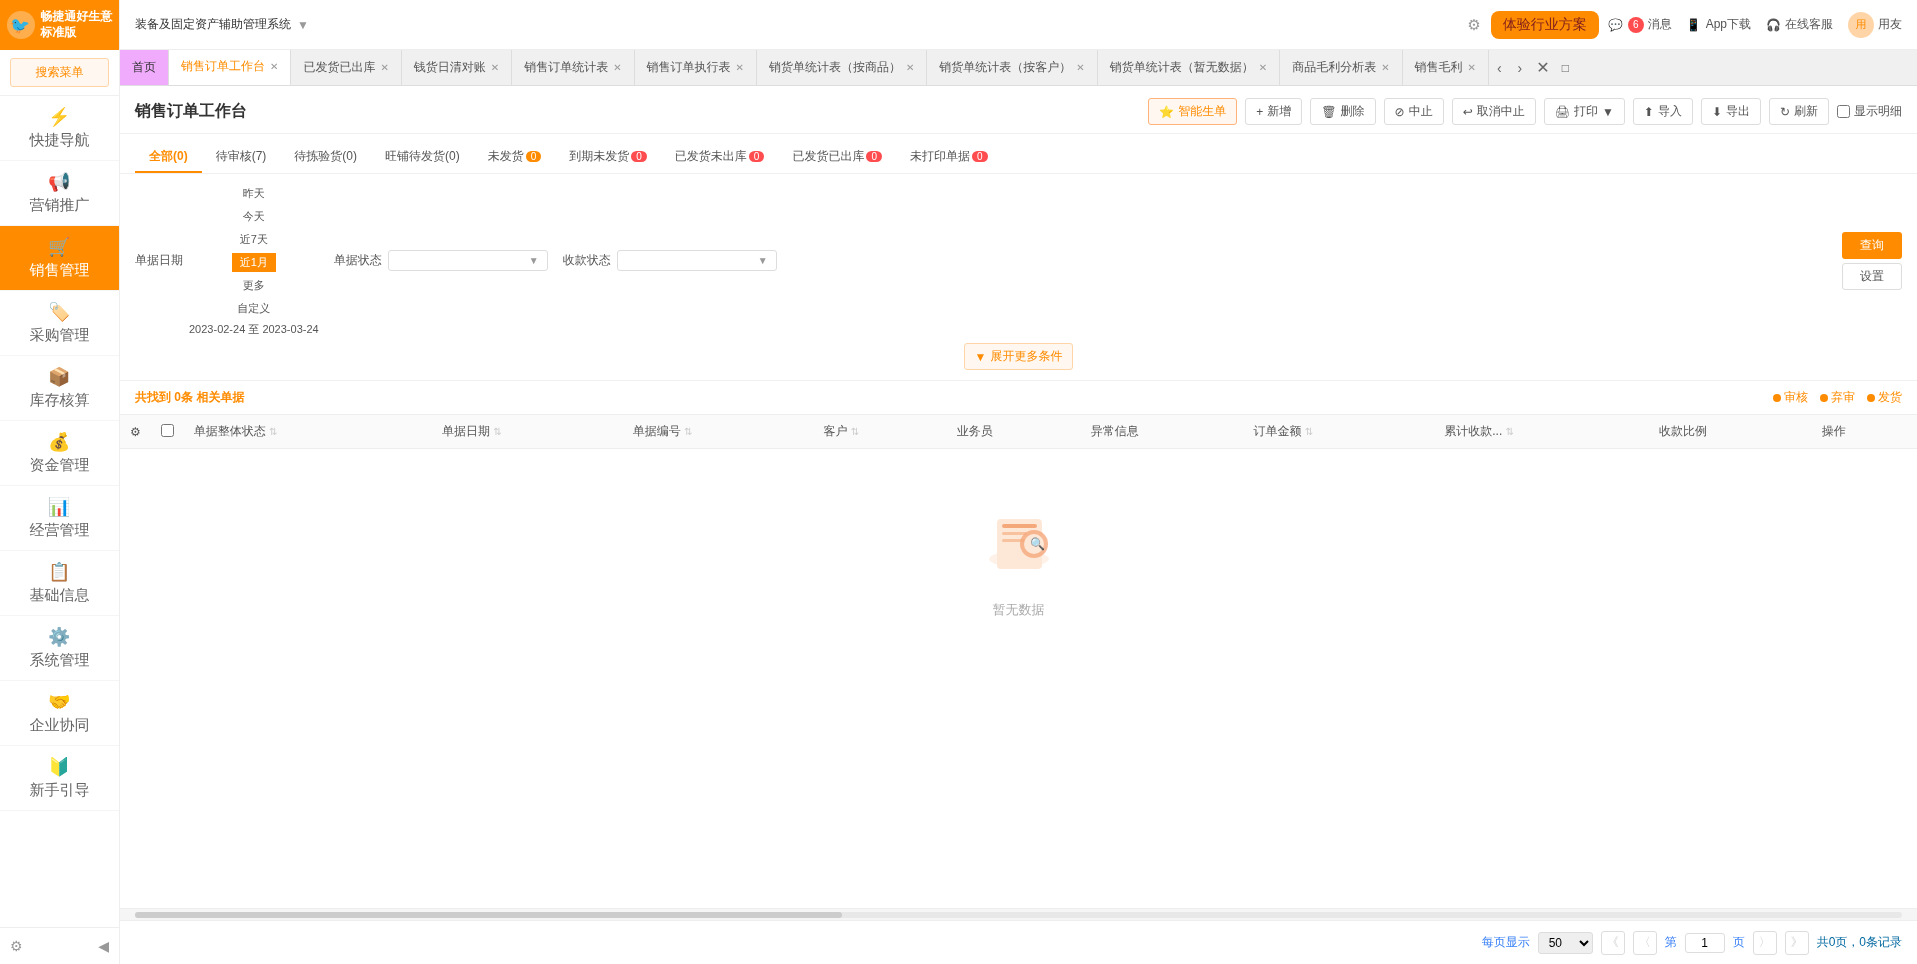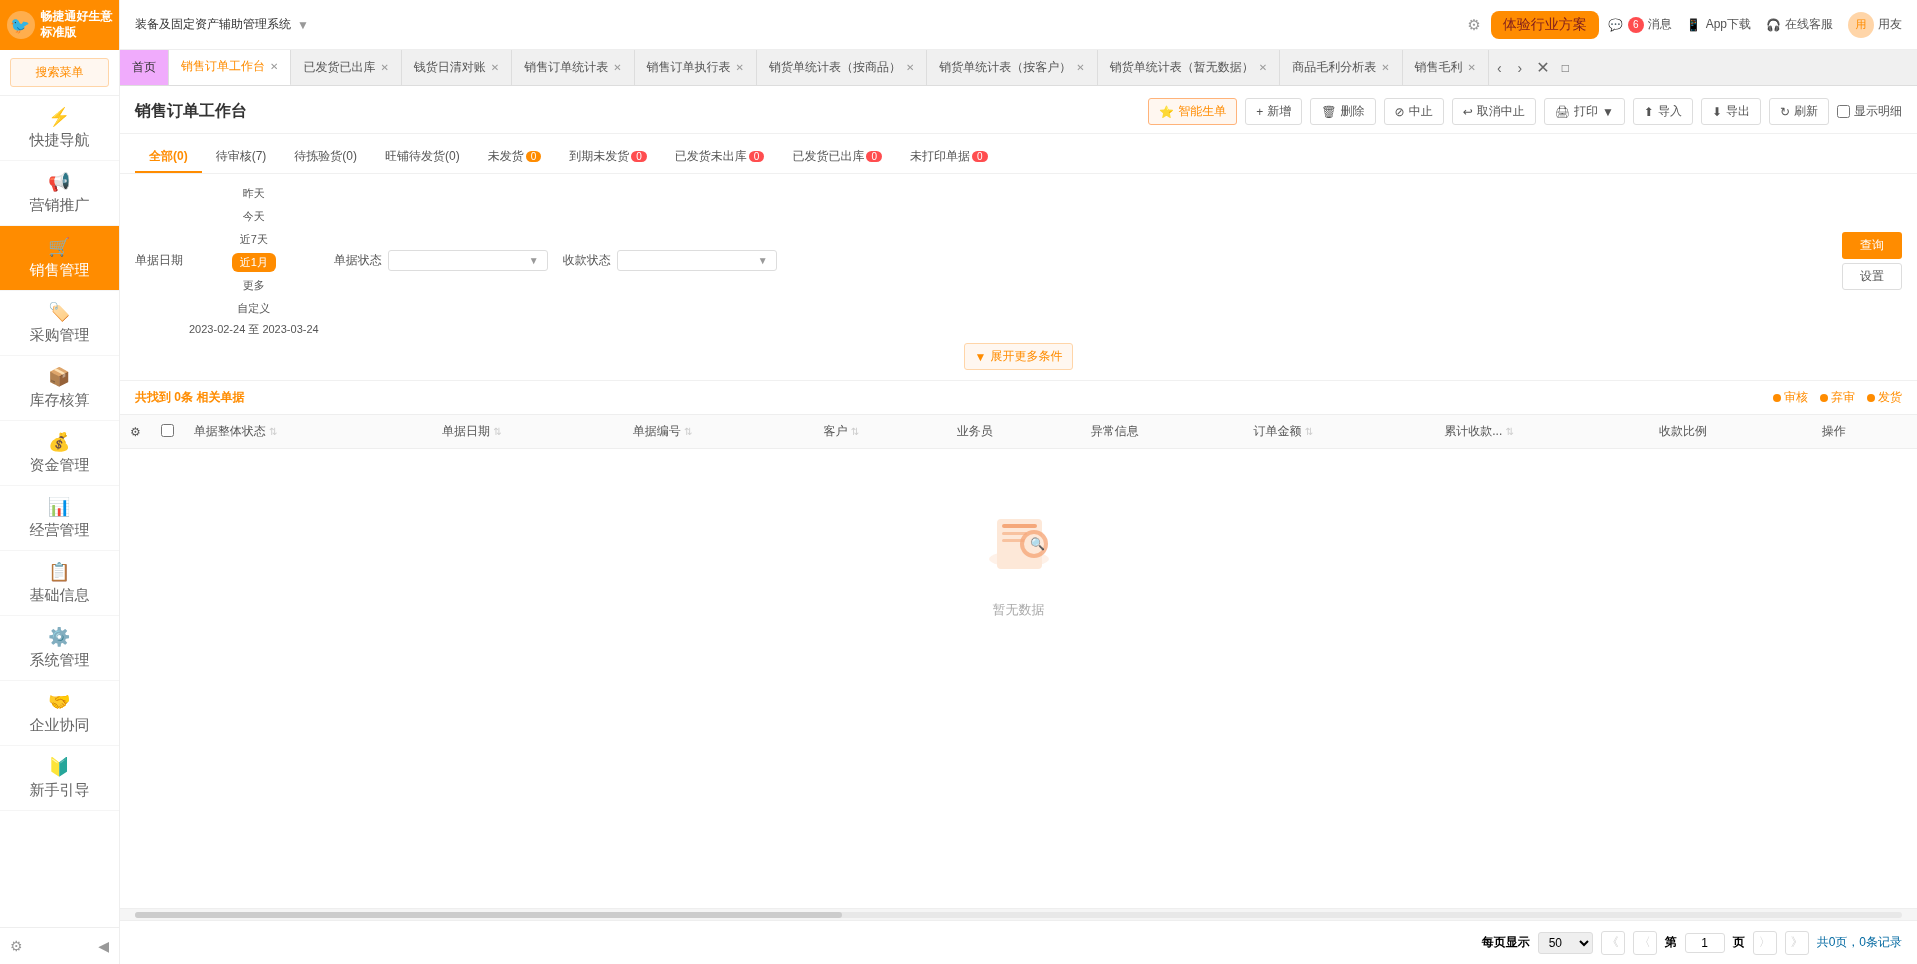--- a/index.html
+++ b/index.html
@@ -61,21 +61,21 @@
     .sub-tab-badge { background: #ff4d4f; color: #fff; border-radius: 8px; padding: 0 5px; font-size: 10px; margin-left: 2px; }
     .sub-tab-badge.orange { background: #ff8c00; }
 
     
     .filter-area { padding: 10px 15px; background: #fff; border-bottom: 1px solid #f0f0f0; }
     .filter-row { display: flex; align-items: center; gap: 15px; flex-wrap: wrap; }
     .filter-item { display: flex; align-items: center; gap: 6px; }
     .filter-label { color: #555; white-space: nowrap; }
     .filter-date-options { display: flex; gap: 4px; align-items: center; flex-direction: column; }
     .filter-date-btn { padding: 2px 8px; border-radius: 3px; cursor: pointer; color: #555; font-size: 11px; }
-    .filter-date-btn.active { background: #ff8c00; color: #fff; border-radius: 6px; }
+    .filter-date-btn.active { background: #ff8c00; color: #fff; border-radius: 0; }
     .filter-date-range { color: #555; font-size: 11px; margin-top: 2px; }
     .filter-select { display: flex; align-items: center; border: 1px solid #ddd; border-radius: 3px; padding: 4px 8px; min-width: 160px; cursor: pointer; background: #fff; }
     .filter-select-text { flex: 1; color: #999; }
     .filter-select-arrow { color: #999; font-size: 10px; }
     .filter-more { display: flex; align-items: center; gap: 4px; cursor: pointer; color: #ff8c00; padding: 4px 10px; border: 1px solid #ffd5a8; border-radius: 3px; background: #fff7f0; }
     .filter-actions { display: flex; flex-direction: column; gap: 4px; }
     .query-btn { background: #ff8c00; color: #fff; border: none; border-radius: 3px; padding: 5px 18px; cursor: pointer; font-size: 12px; }
     .setting-btn { background: #fff; color: #555; border: 1px solid #ddd; border-radius: 3px; padding: 4px 12px; cursor: pointer; font-size: 12px; }
 
     
@@ -95,21 +95,21 @@
     .table-header-settings { width: 30px; text-align: center; }
     .checkbox-col { width: 30px; text-align: center; }
 
     
     .empty-state { display: flex; flex-direction: column; align-items: center; justify-content: center; flex: 1; padding: 40px; }
     .empty-icon { width: 100px; height: 100px; margin-bottom: 12px; }
     .empty-text { color: #aaa; font-size: 13px; }
 
     
     .pagination { height: 44px; border-top: 1px solid #eee; display: flex; align-items: center; justify-content: flex-end; padding: 0 15px; gap: 8px; background: #fff; }
-    .pagination-label { color: #000000; font-weight: bold; }
+    .pagination-label { color: #3b82f6; }
     .pagination-select { border: 1px solid #ddd; border-radius: 3px; padding: 2px 6px; cursor: pointer; }
     .pagination-btn { width: 24px; height: 24px; border: 1px solid #ddd; border-radius: 3px; display: flex; align-items: center; justify-content: center; cursor: pointer; color: #555; background: #fff; }
     .pagination-btn.disabled { color: #ccc; cursor: not-allowed; }
     .pagination-page { border: 1px solid #ddd; border-radius: 3px; padding: 2px 6px; width: 40px; text-align: center; }
     .pagination-total { color: #0369a1; }
 
     
     .scroll-bar-area { height: 12px; background: #f5f5f5; border-top: 1px solid #eee; display: flex; align-items: center; padding: 0 15px; }
     .scroll-track { flex: 1; height: 6px; background: #e8e8e8; border-radius: 3px; position: relative; }
     .scroll-thumb { position: absolute; left: 0; width: 40%; height: 100%; background: #ccc; border-radius: 3px; cursor: pointer; }

